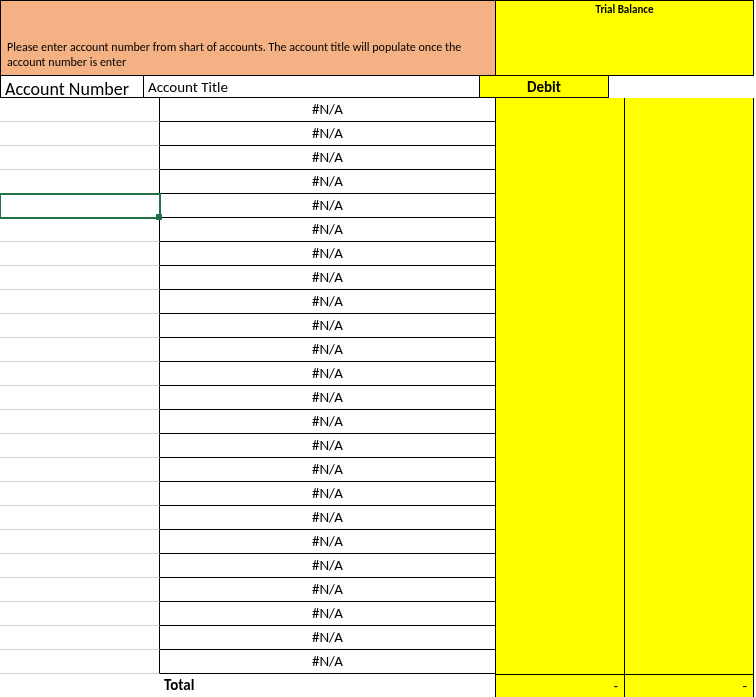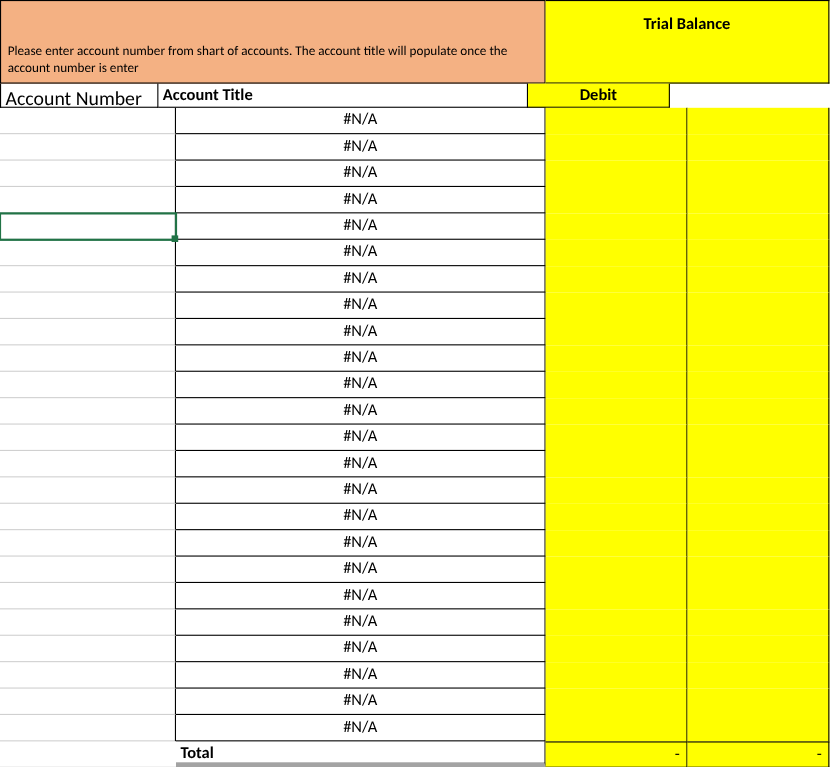--- a/index.html
+++ b/index.html
@@ -29,41 +29,41 @@
     font-size: 12px;
     line-height: 1.3;
   }
   .trial-header {
     width: 258px;
     background: #ffff00;
     border: 1px solid #000;
     border-left: none;
     text-align: center;
     font-weight: bold;
-    padding-top: 12px;
-    font-size: 15px;
+    padding-top: 2px;
+    font-size: 11px;
   }
   .col-headers {
     display: flex;
     height: 22px;
   }
   .col-acctnum {
     width: 144px;
     border: 1px solid #000;
     border-top: none;
     padding: 2px 4px;
     font-size: 18px;
   }
   .col-accttitle {
     width: 336px;
     border: 1px solid #000;
     border-top: none;
     border-left: none;
     padding: 2px 4px;
-    font-weight: bold;
+    font-weight: normal;
     font-size: 15px;
   }
   .col-debit, .col-credit {
     width: 129px;
     background: #ffff00;
     border: 1px solid #000;
     border-top: none;
     border-left: none;
     text-align: center;
     font-weight: bold;
@@ -120,21 +120,21 @@
     display: flex;
     height: 24px;
   }
   .total-label-blank {
     width: 160px;
     border-bottom: 1px solid #d0d0d0;
   }
   .total-label {
     width: 336px;
     border-right: 1px solid #000;
-    border-bottom: 5px solid #a3a3a3;
+    border-bottom: 1px solid #a3a3a3;
     font-weight: bold;
     padding: 2px 4px;
     font-size: 15px;
   }
   .total-debit, .total-credit {
     width: 129px;
     background: #ffff00;
     border-right: 1px solid #000;
     border-top: 1px solid #000;
     border-bottom: 1px solid #000;

